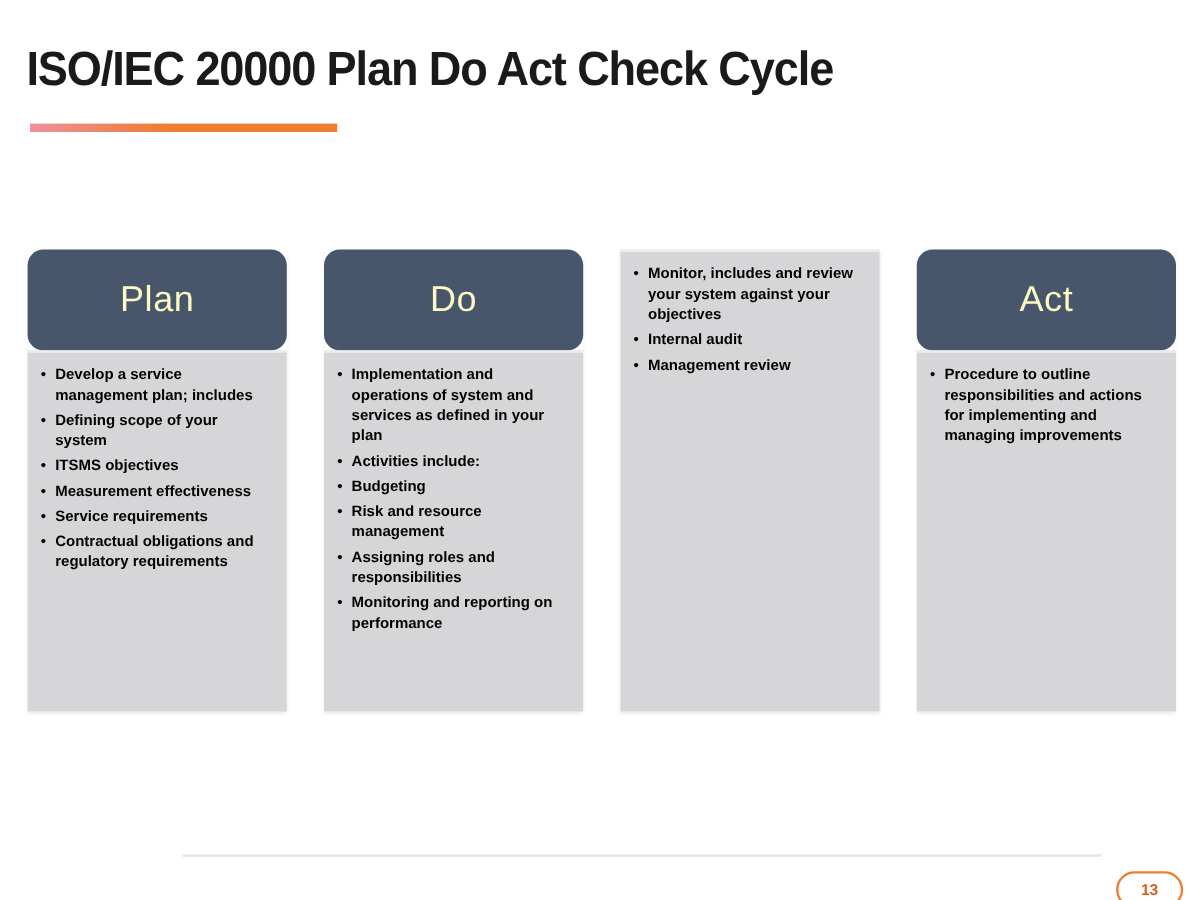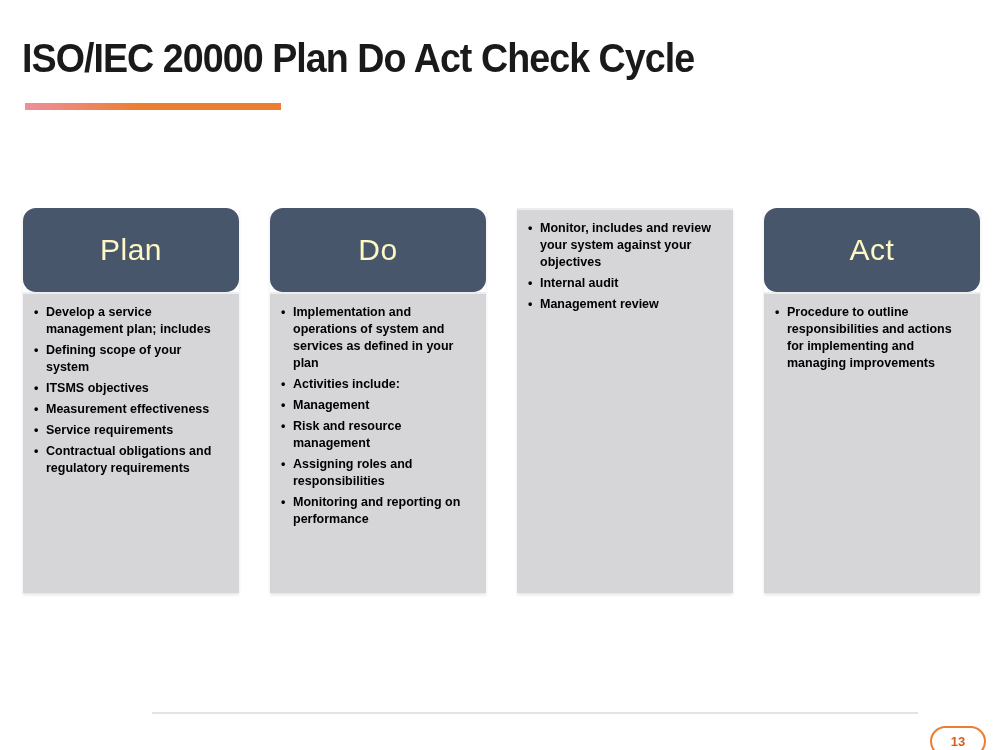--- a/index.html
+++ b/index.html
@@ -132,21 +132,21 @@
           </ul>
       </div>
     </div>
 
     <div class="column">
       <div class="column-header">Do</div>
       <div class="column-body">
         <ul class="bullet-list">
             <li>Implementation and operations of system and services as defined in your plan</li>
             <li>Activities include:</li>
-            <li>Management</li>
+            <li>Budgeting</li>
             <li>Risk and resource management</li>
             <li>Assigning roles and responsibilities</li>
             <li>Monitoring and reporting on performance</li>
           </ul>
       </div>
     </div>
 
     <div class="column">
       <div class="column-body">
         <ul class="bullet-list">

